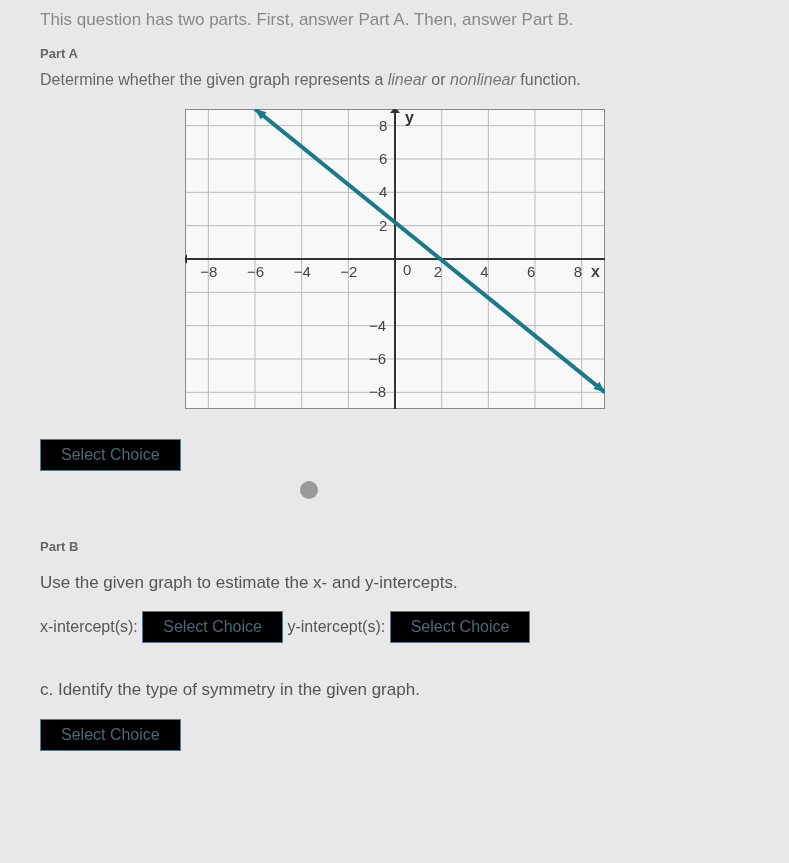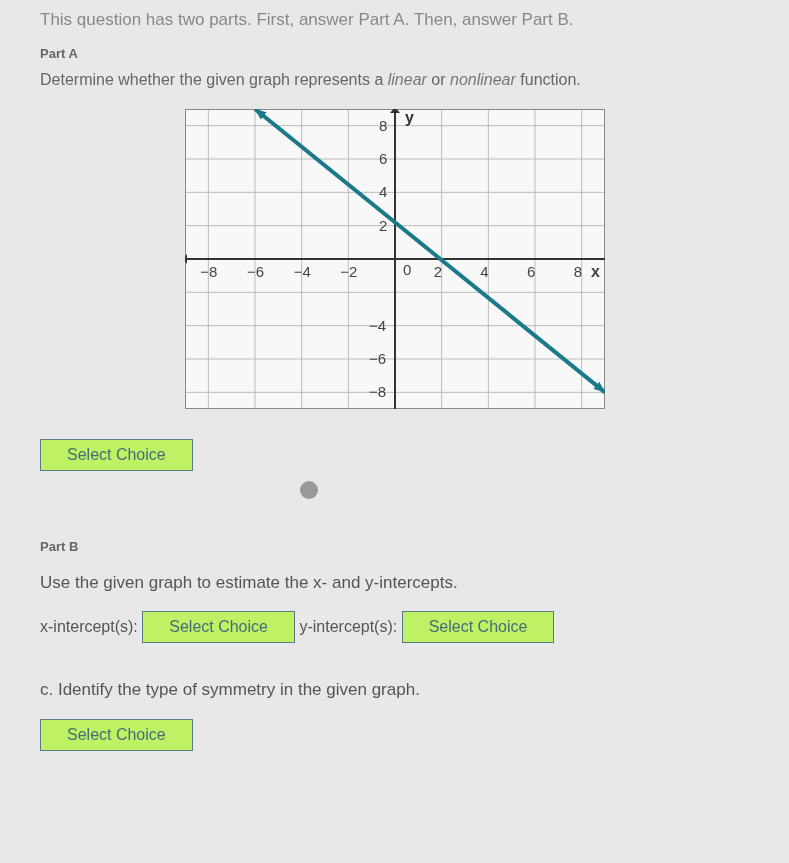--- a/index.html
+++ b/index.html
@@ -38,24 +38,24 @@
     .chart-box {
       width: 420px;
       height: 300px;
       position: relative;
       background: #f8f8f8;
     }
     .chart-box svg { position: absolute; top:0; left:0; }
     .select-box {
       display: inline-block;
       border: 1.5px solid #5a7a8a;
-      padding: 6px 26px;
+      padding: 6px 20px;
       color: #4a6a7a;
       font-size: 16px;
-      background: #bef264;
+      background: #000000;
       cursor: pointer;
     }
     .part-b-section { margin-top: 40px; }
     .line-text {
       color: #555;
       font-size: 17px;
       margin: 10px 0;
       line-height: 2.2;
     }
     .dot {

